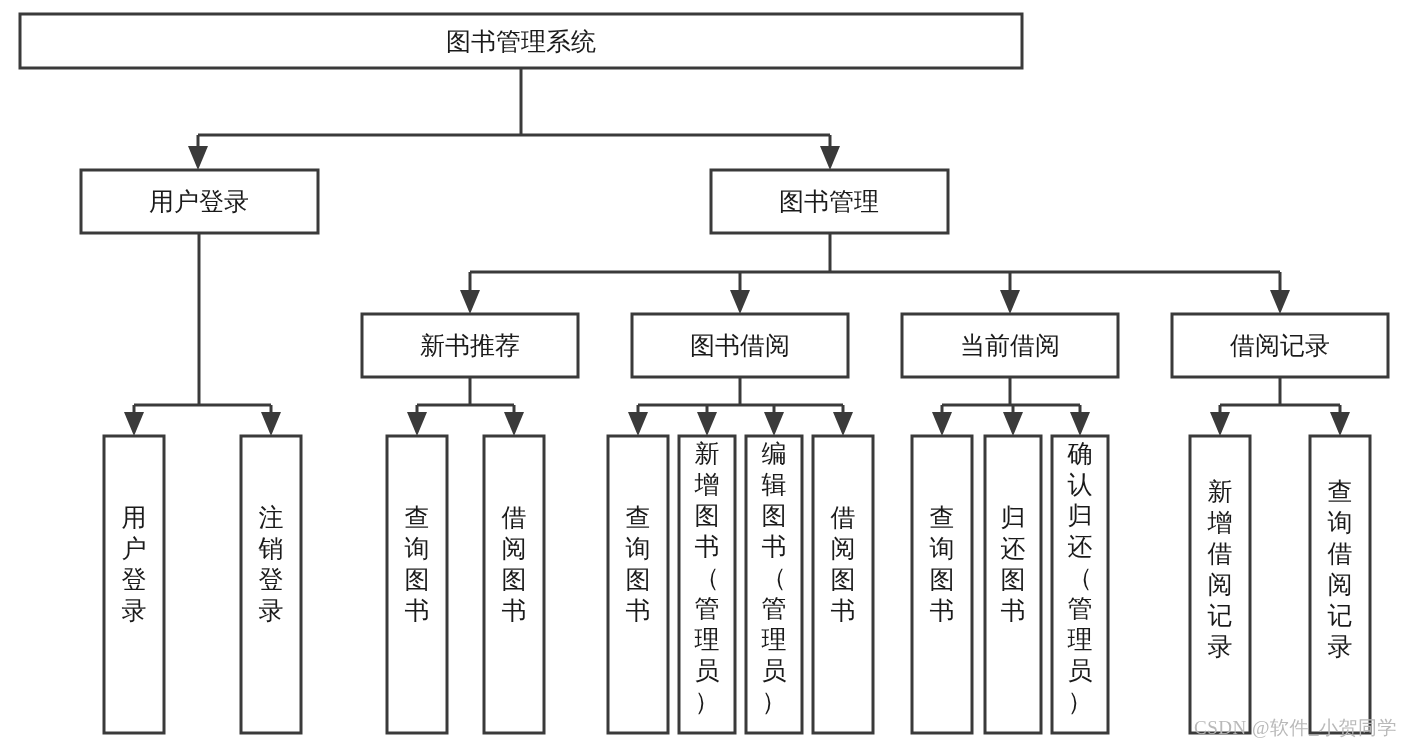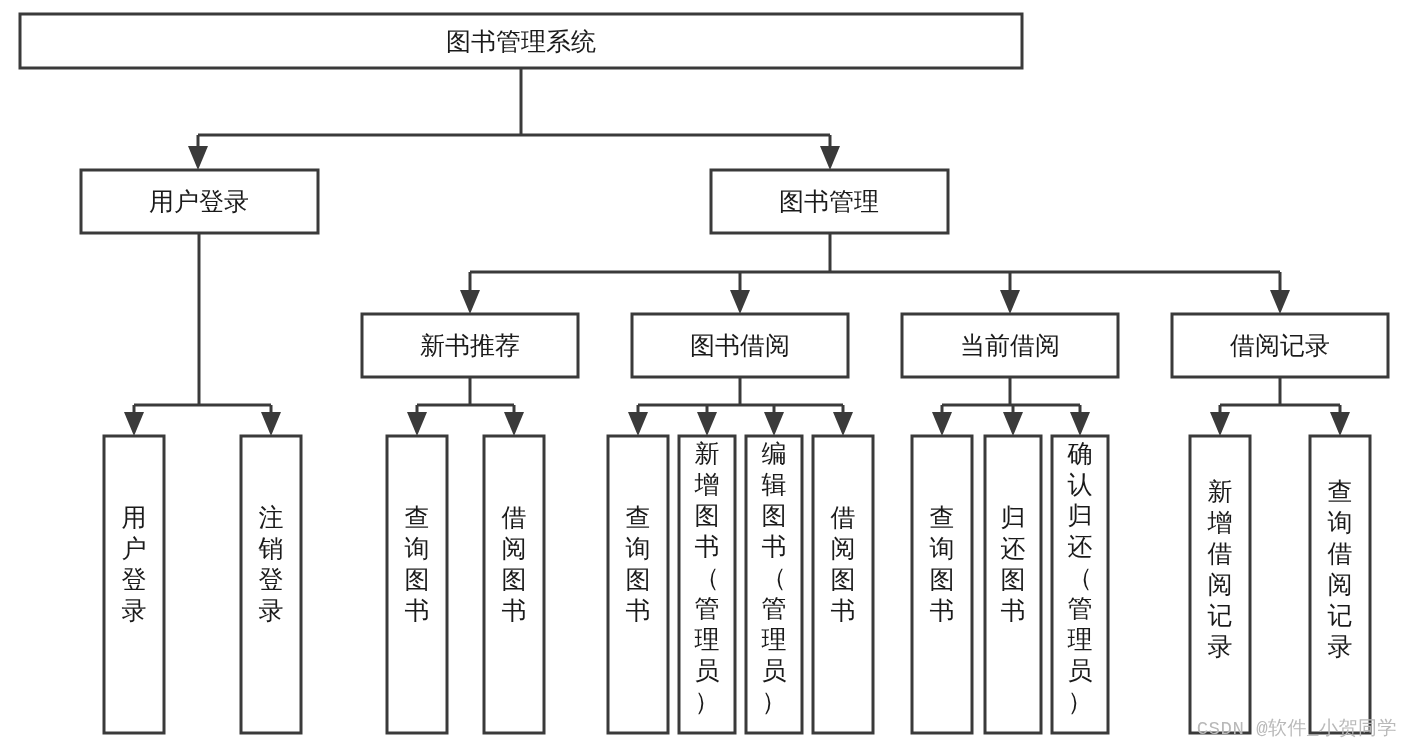--- a/index.html
+++ b/index.html
@@ -51,21 +51,21 @@
   .node-label-v {
     font-family: "Liberation Sans", "DejaVu Sans", sans-serif;
     font-size: 25px;
     fill: #1a1a1a;
     text-anchor: middle;
   }
   .watermark-text {
     position: absolute;
     right: 8px;
     bottom: 6px;
-    font-family: Liberation Mono, monospace;
+    font-family: Liberation Serif, serif;
     font-size: 19px;
     color: #b9b9b9;
     white-space: nowrap;
     letter-spacing: 0.5px;
   }
 </style>
 </head>
 <body>
 
 <div id="diagram-root">

